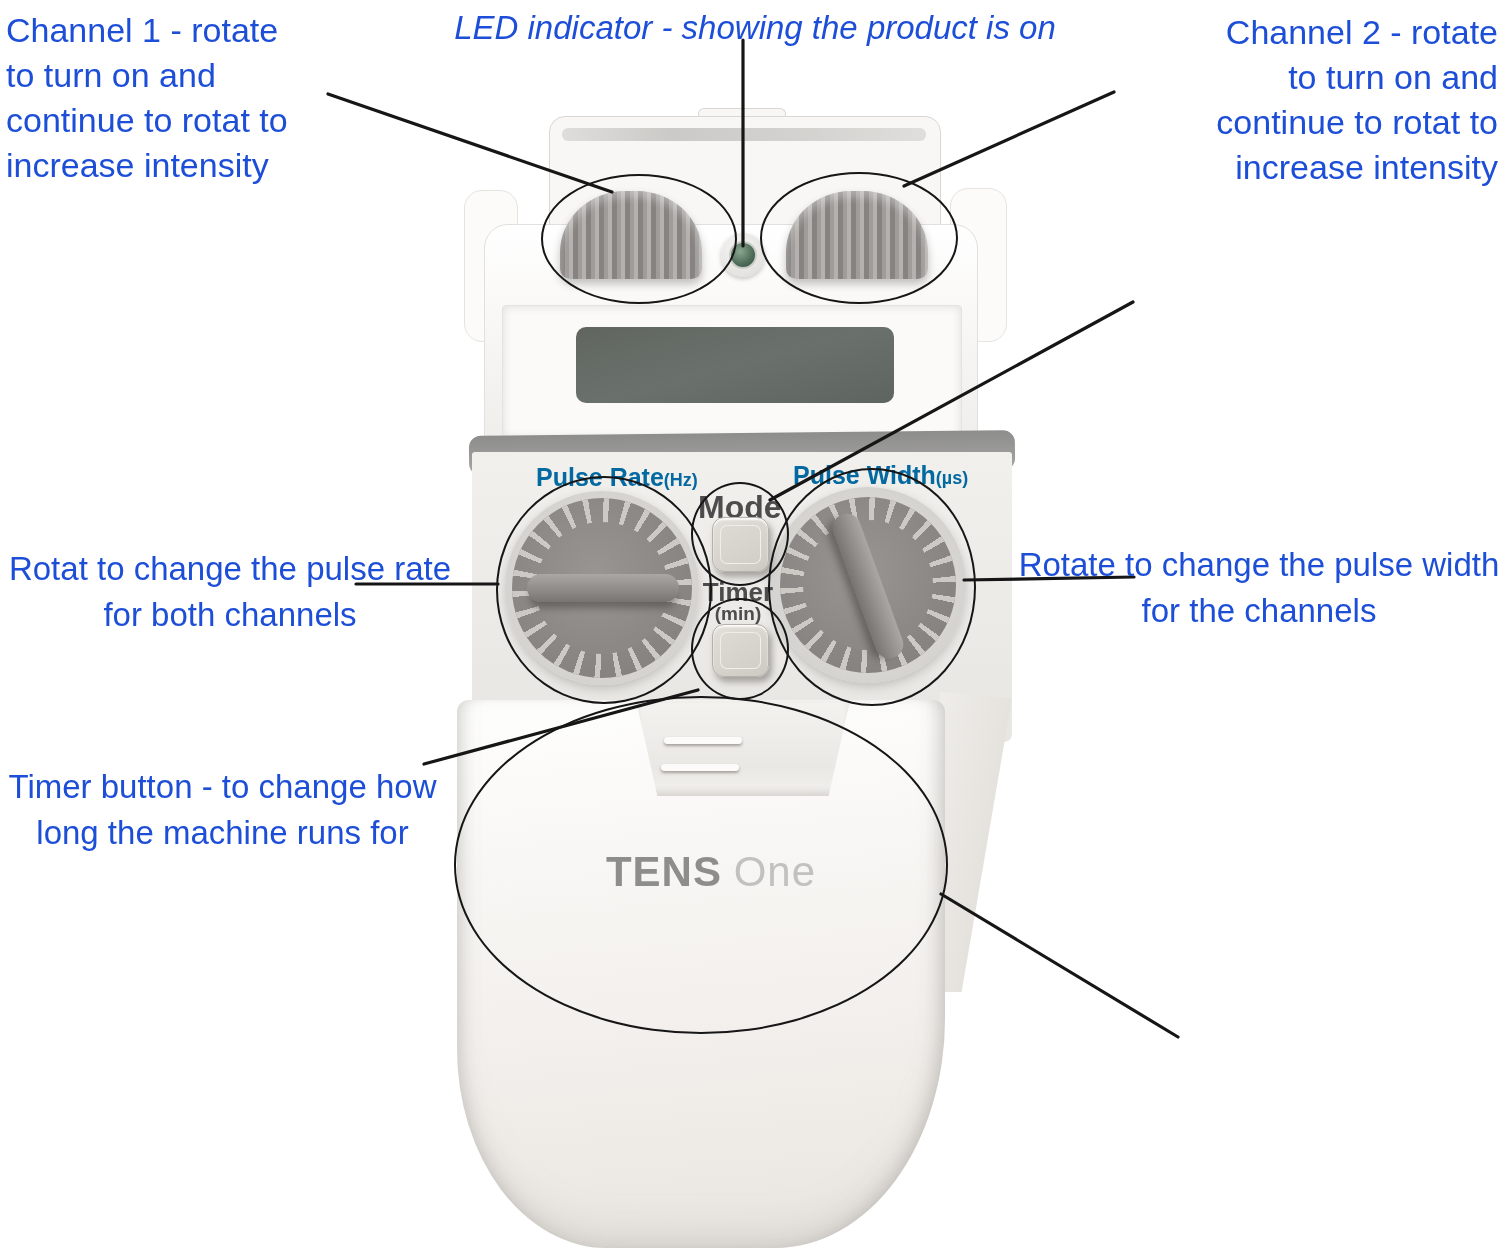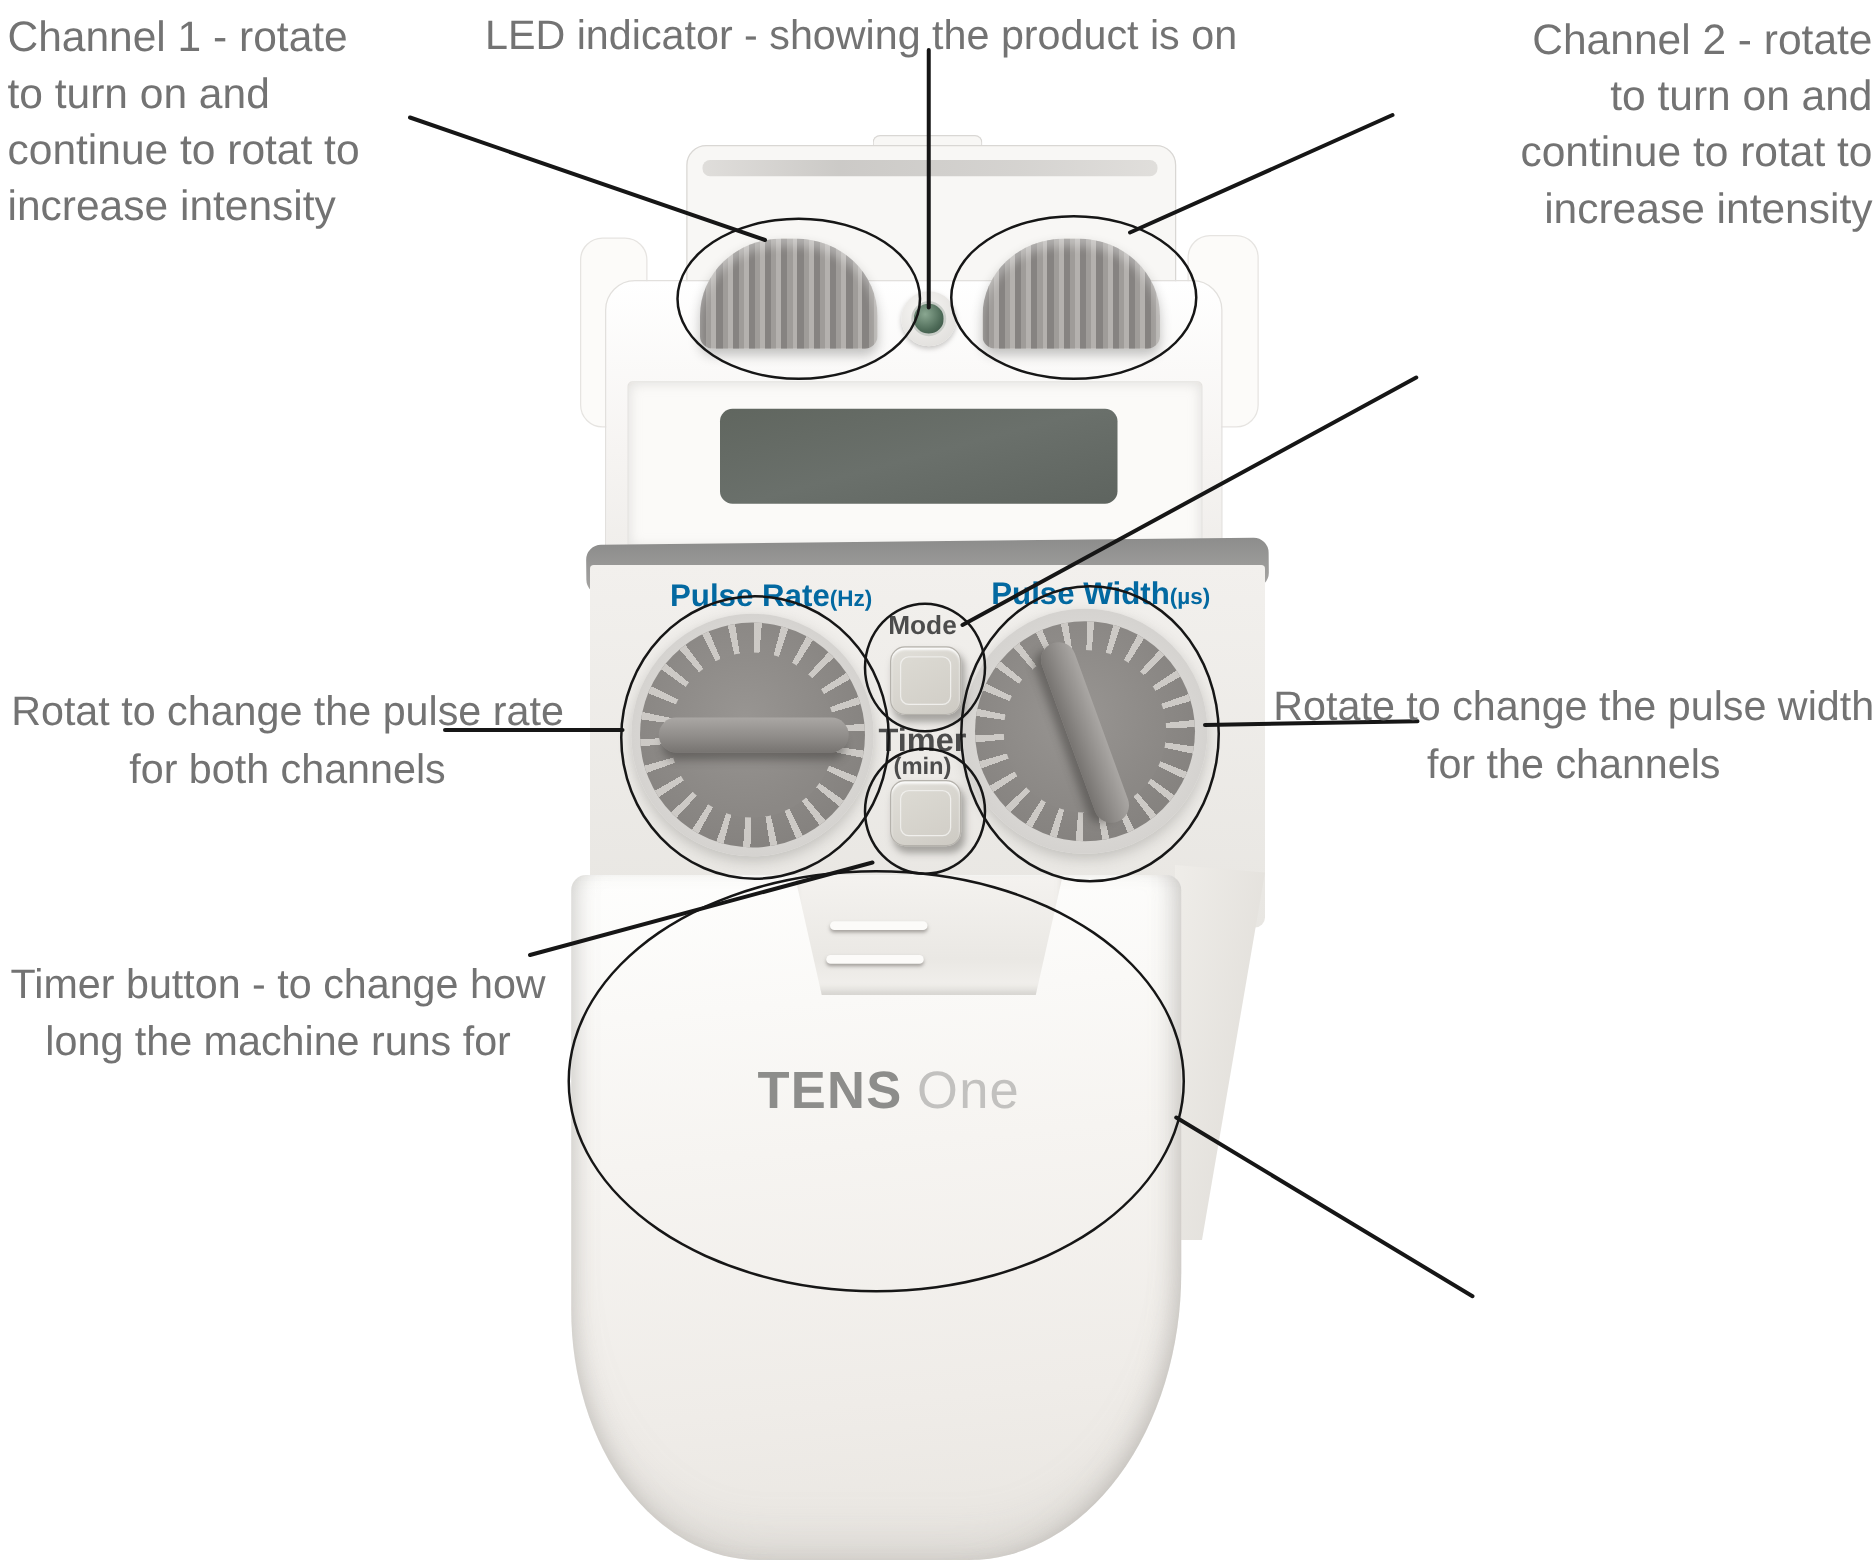--- a/index.html
+++ b/index.html
@@ -1,24 +1,24 @@
 <!DOCTYPE html>
 <html><head>
 <meta charset="utf-8">
 <style>
   html,body{margin:0;padding:0;background:#ffffff;}
   #canvas{
     position:relative;width:1500px;height:1252px;background:#ffffff;overflow:hidden;
     font-family:"Liberation Sans",sans-serif;color:#1b1b1b;
   }
   
-  .note{position:absolute;font-size:33px;line-height:45px;color:#737373;z-index:46;}
+  .note{position:absolute;font-size:33px;line-height:45px;color:#1d4ed8;z-index:46;}
   .note div{white-space:nowrap;}
   #note-ch1{left:6px;top:8px;width:345px;text-align:left;font-size:34px;}
-  #note-led{left:388px;top:5px;width:700px;}
+  #note-led{left:405px;top:5px;width:700px;text-align:center;font-style:italic;}
   #note-ch2{left:1146px;top:10px;width:352px;text-align:right;font-size:34px;}
   #note-mode{left:1035px;top:224px;width:445px;text-align:center;}
   #note-rate{left:0px;top:546px;width:460px;text-align:center;line-height:46px;}
   #note-width{left:1018px;top:542px;width:482px;text-align:center;line-height:46px;}
   #note-timer{left:0px;top:764px;width:445px;text-align:center;line-height:46px;}
   #note-battery{left:1046px;top:1034px;width:420px;text-align:left;font-size:34px;}
   
   .halo{position:absolute;border:2.5px solid #161616;border-radius:50%;z-index:40;}
   #halo-wheel1{left:541px;top:174px;width:192px;height:126px;}
   #halo-wheel2{left:760px;top:172px;width:194px;height:128px;}
@@ -86,21 +86,21 @@
   #dial1-disc{left:512px;top:498px;width:180px;height:180px;}
   #dial1-ticks{left:512px;top:498px;width:180px;height:180px;}
   #dial1-cover{left:536px;top:522px;width:132px;height:132px;}
   #dial1-bar{left:527px;top:574px;}
   #dial2-ring{left:770px;top:487px;width:196px;height:196px;}
   #dial2-disc{left:780px;top:497px;width:176px;height:176px;}
   #dial2-ticks{left:780px;top:497px;width:176px;height:176px;}
   #dial2-cover{left:803px;top:520px;width:130px;height:130px;}
   #dial2-bar{left:792px;top:572px;transform:rotate(70deg);}
   .small-label{position:absolute;text-align:center;color:#4c4c4c;z-index:9;white-space:nowrap;}
-  #label-mode{left:698px;top:489px;width:80px;font-size:21px;font-weight:bold;}
+  #label-mode{left:698px;top:489px;width:80px;font-size:32px;font-weight:bold;}
   #label-timer{left:696px;top:577px;width:84px;font-size:26px;font-weight:bold;}
   #label-min{left:696px;top:603px;width:84px;font-size:19px;font-weight:bold;}
   .pushbtn{border-radius:12px;z-index:10;box-sizing:border-box;
     background:linear-gradient(150deg,#e2e0da,#cdcac3);
     border:1px solid #b5b2ac;
     box-shadow:3px 5px 6px rgba(96,93,89,.5), inset 0 2px 2px rgba(255,255,255,.9);}
   .pushbtn::after{content:"";position:absolute;left:7px;top:7px;right:7px;bottom:7px;border-radius:7px;
     background:linear-gradient(150deg,#dcdad3,#d2cfc8);border:1px solid rgba(255,255,255,.6);}
   #btn-mode{left:712px;top:517px;width:57px;height:55px;}
   #btn-timer{left:712px;top:624px;width:57px;height:53px;}

